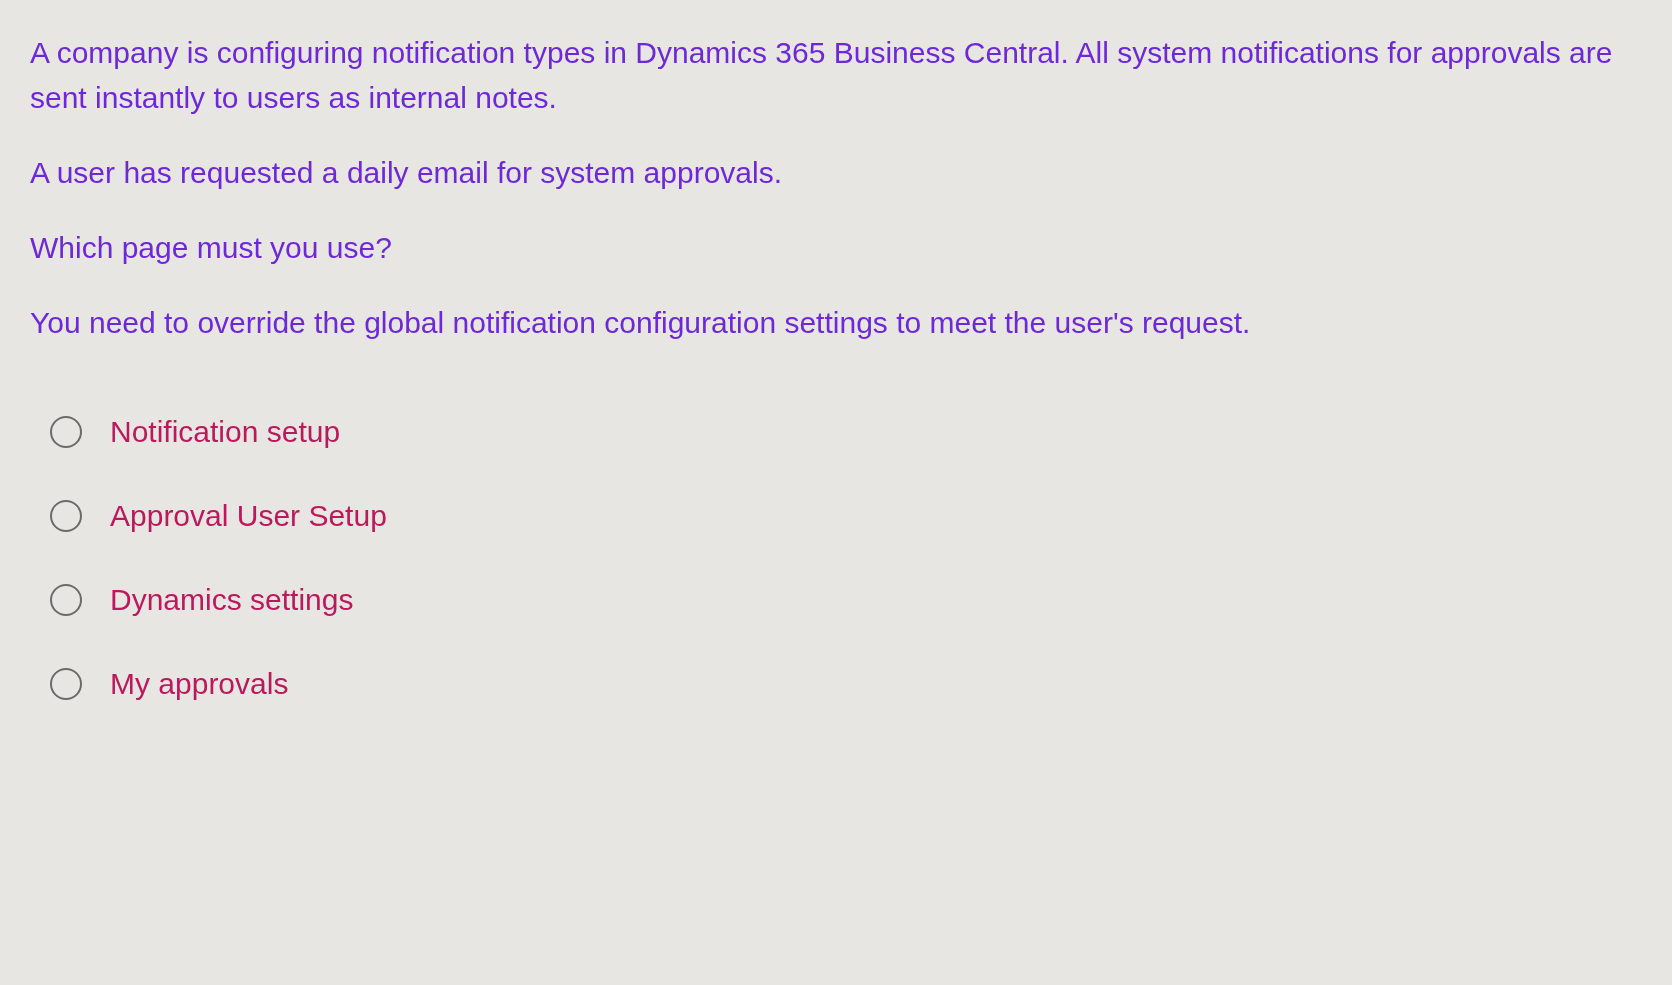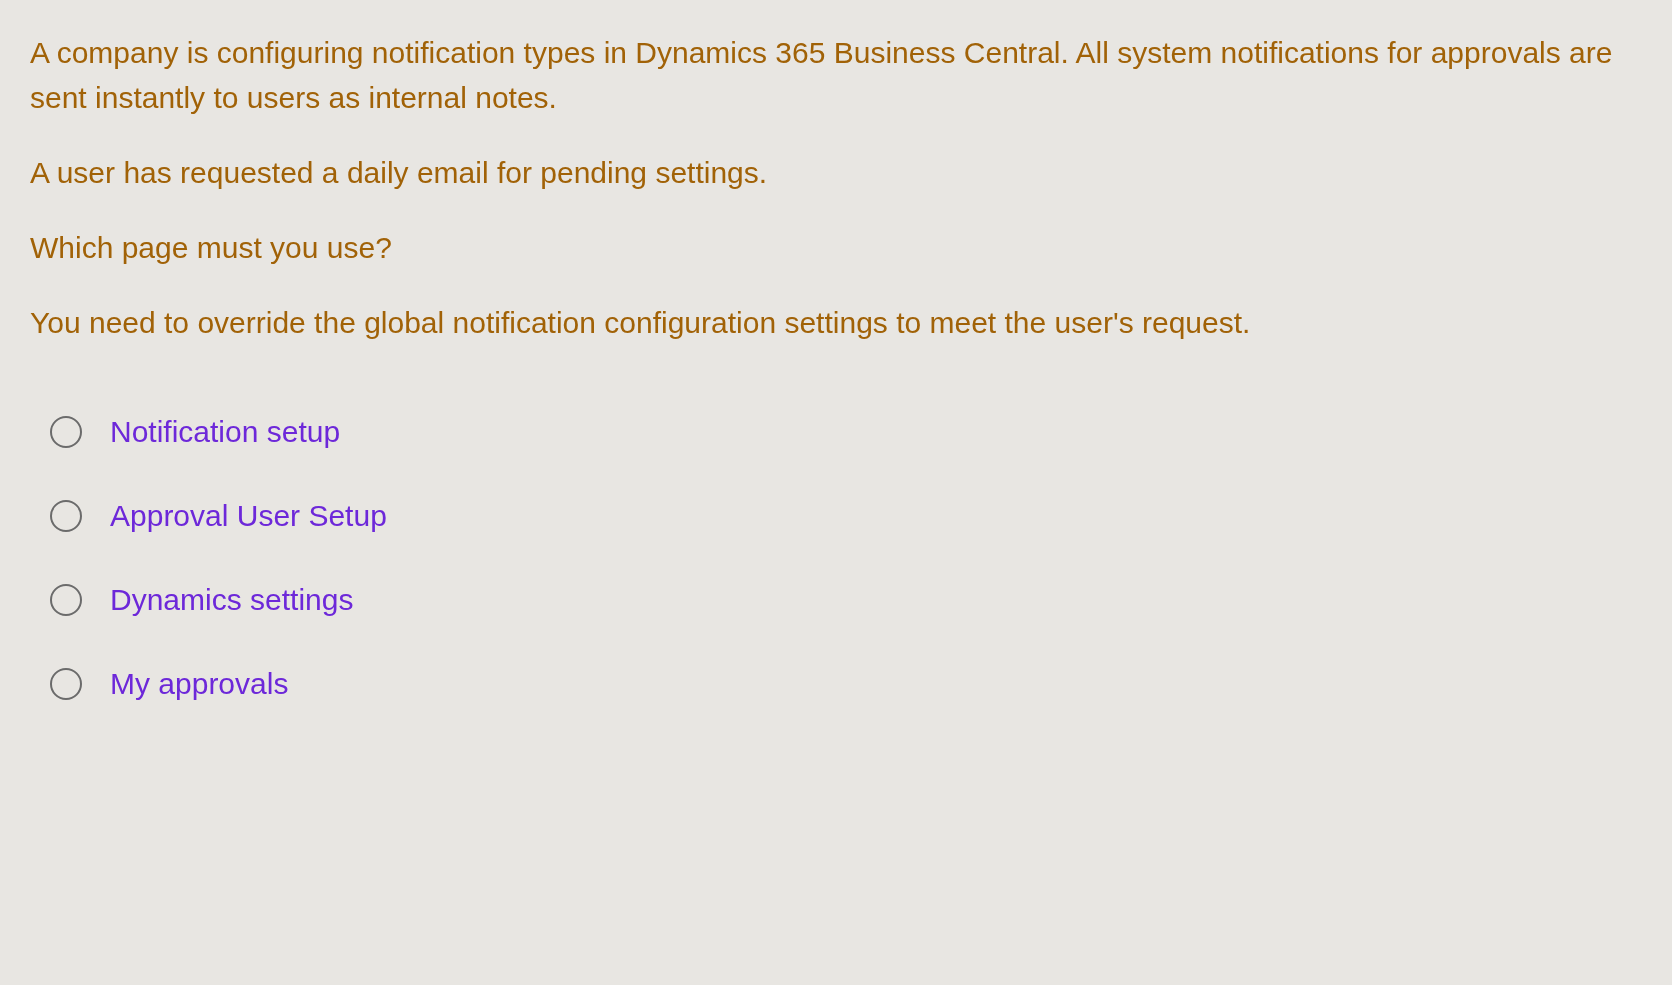--- a/index.html
+++ b/index.html
@@ -13,21 +13,21 @@
     overflow: hidden;
   }
   .page {
     padding: 30px 30px 0 30px;
   }
   .stem p {
     font-size: 30px;
     line-height: 1.5;
     margin: 0 0 30px 0;
     font-weight: 400;
-    color: #a16207;
+    color: #6d28d9;
   }
   .options {
     margin-top: 70px;
     padding-left: 20px;
   }
   .option {
     display: flex;
     align-items: center;
     margin-bottom: 50px;
     cursor: pointer;
@@ -37,31 +37,31 @@
     height: 32px;
     border: 2px solid #6b6b6b;
     border-radius: 50%;
     flex: 0 0 auto;
     margin-right: 28px;
     box-sizing: border-box;
     background: transparent;
   }
   .option-label {
     font-size: 30px;
-    color: #6d28d9;
+    color: #be185d;
   }
 </style>
 </head>
 <body>
 
 <div class="page">
 
   <div class="stem">
     <p>A company is configuring notification types in Dynamics 365 Business Central. All system notifications for approvals are sent instantly to users as internal notes.</p>
-    <p>A user has requested a daily email for pending settings.</p>
+    <p>A user has requested a daily email for system approvals.</p>
     <p>Which page must you use?</p>
     <p>You need to override the global notification configuration settings to meet the user's request.</p>
   </div>
 
   <div class="options">
 
     <div class="option">
       <span class="radio"></span>
       <span class="option-label">Notification setup</span>
     </div>

